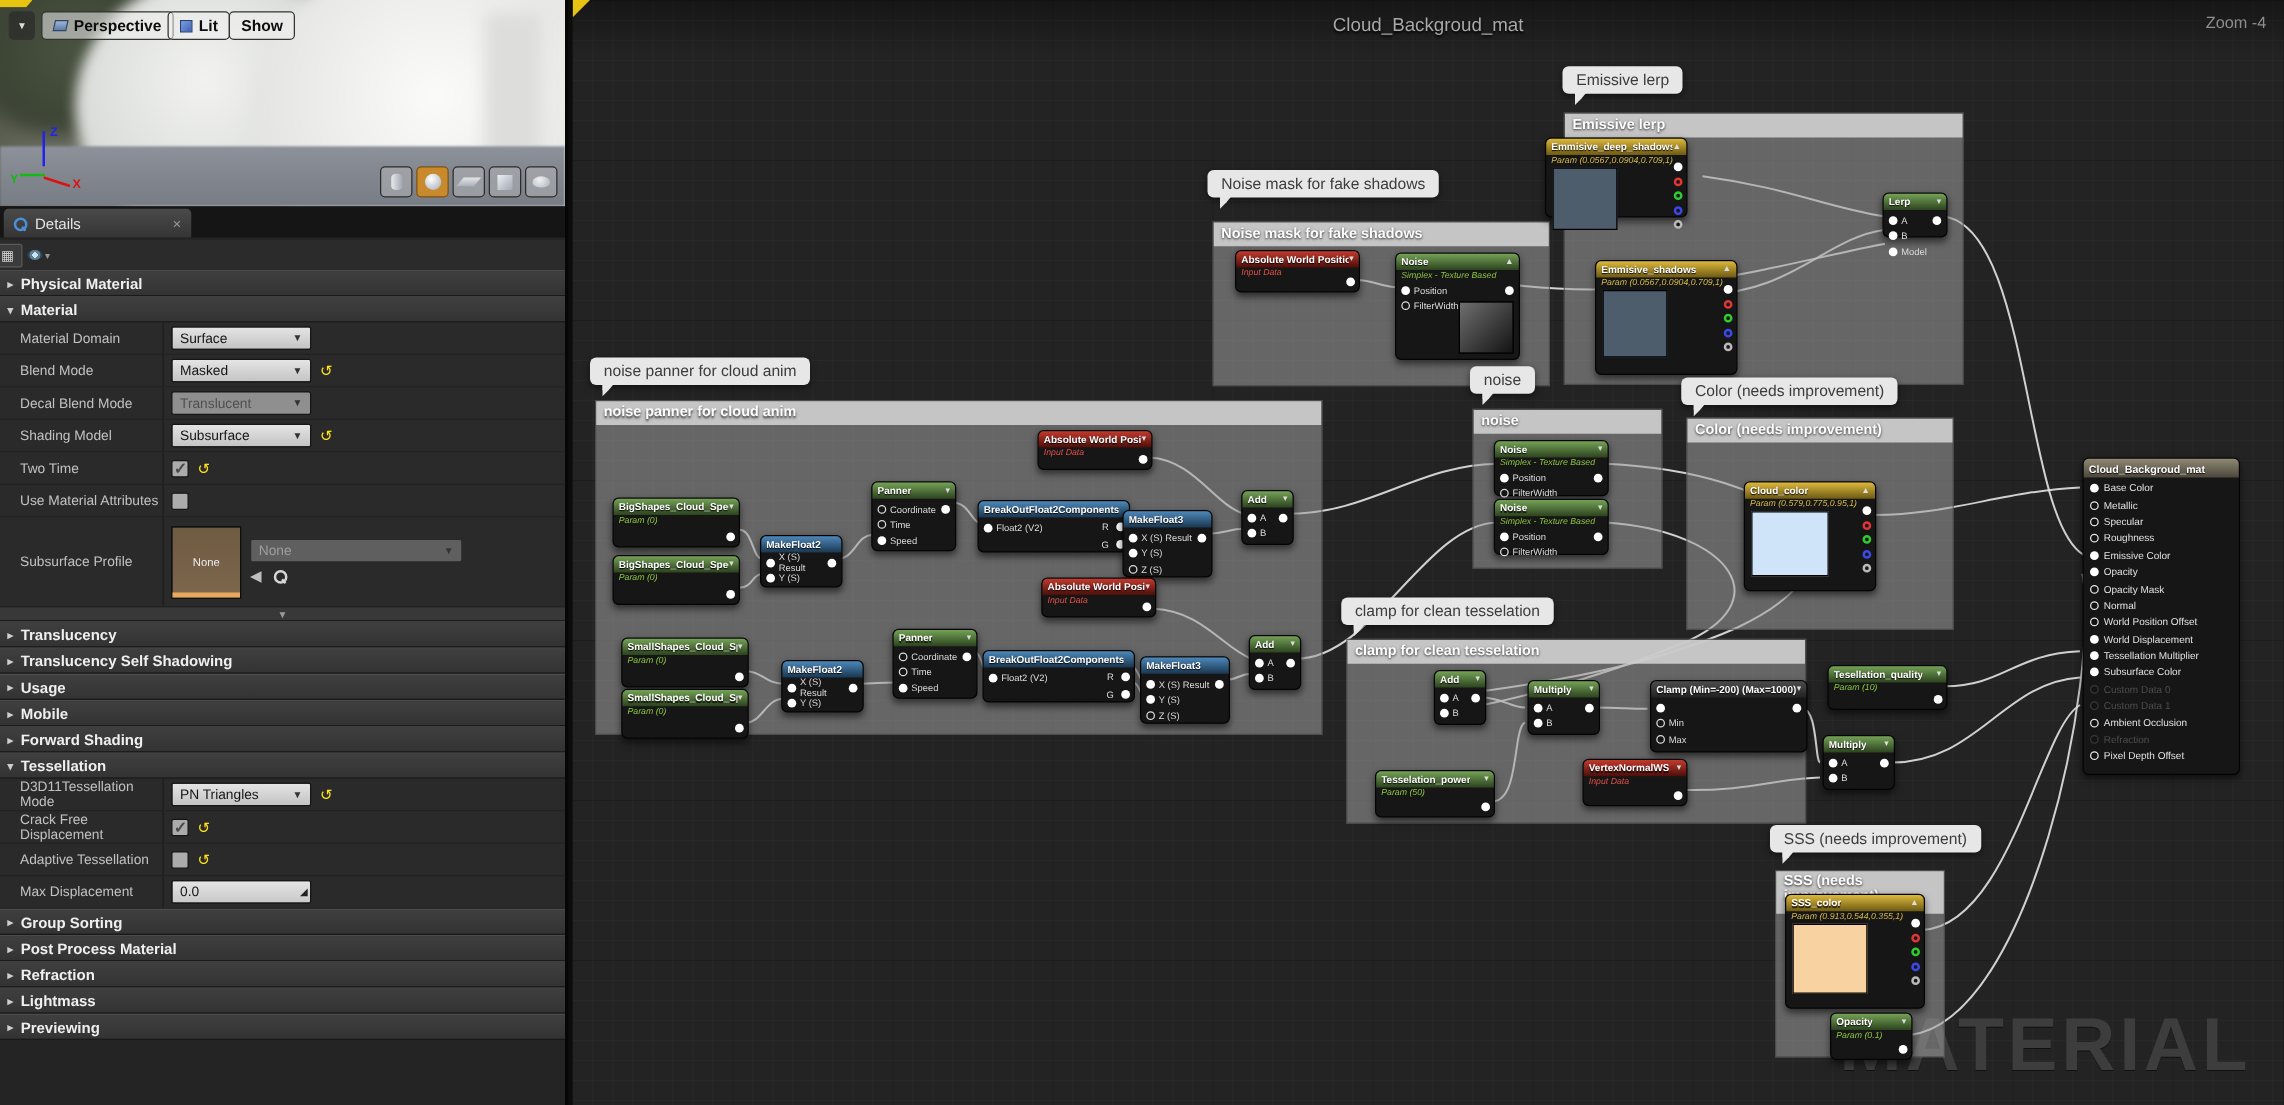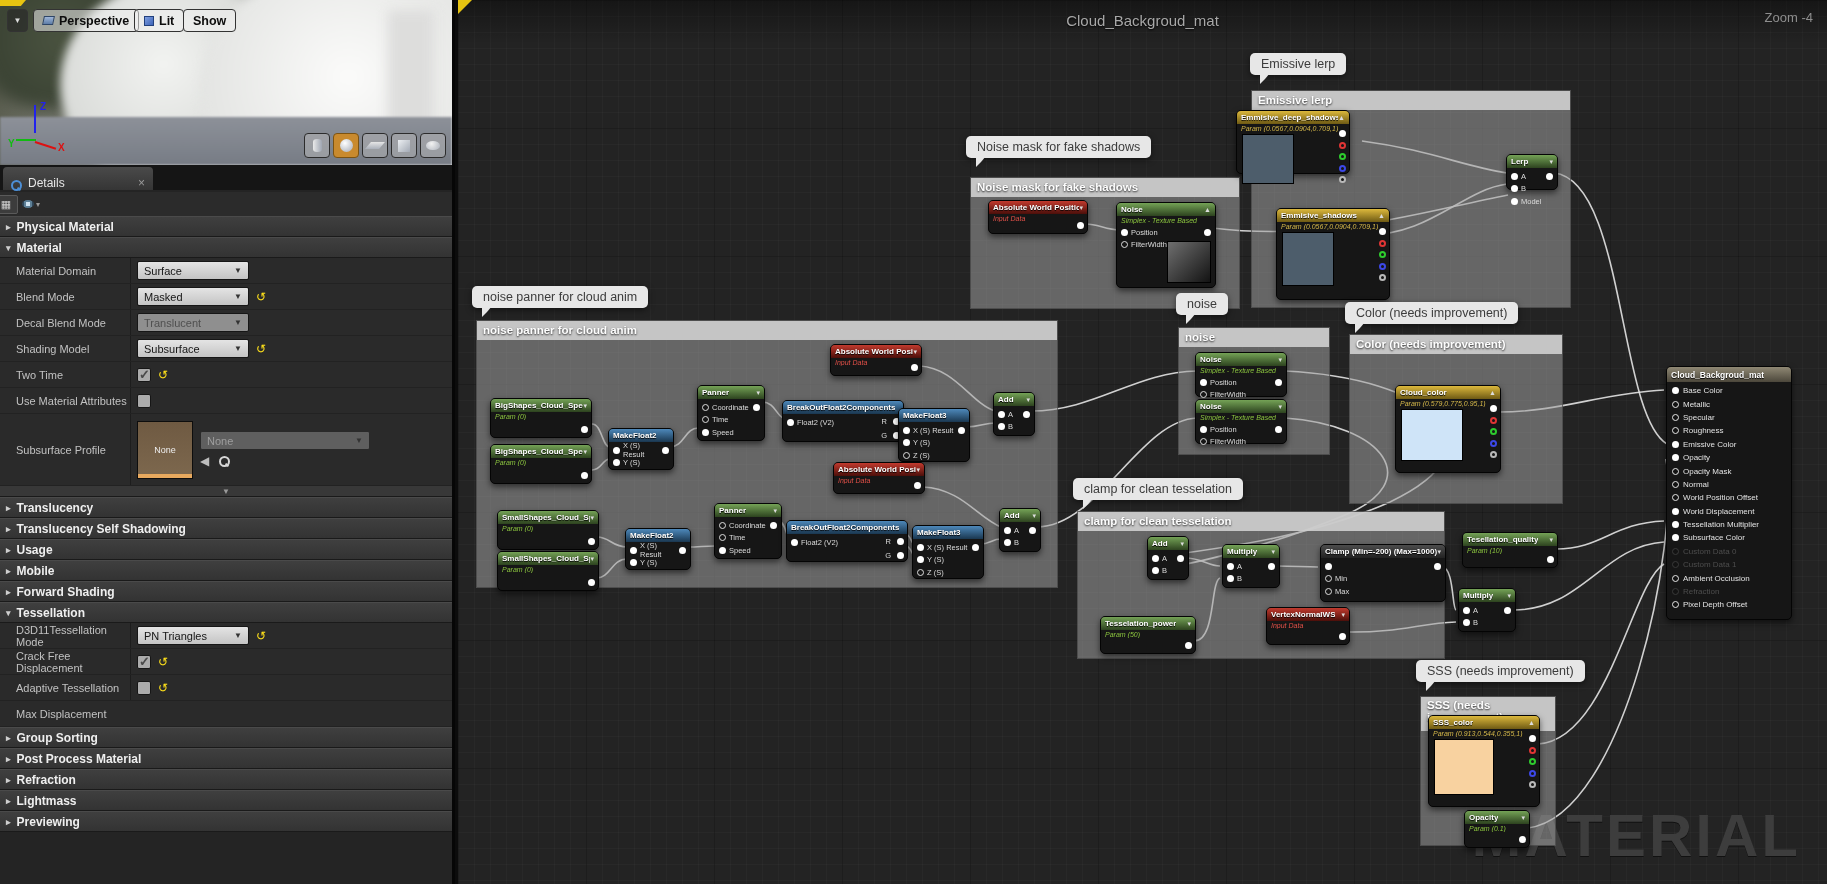--- a/index.html
+++ b/index.html
@@ -32,21 +32,21 @@
   .sbtn{width:26px;height:25px;border:1px solid #2c2c2c;border-radius:4px;background:rgba(190,190,190,.45);display:flex;align-items:center;justify-content:center;cursor:pointer}
   .sbtn.active{background:#c98a2e;border-color:#7c5312}
   .g-cyl{width:9px;height:13px;background:linear-gradient(90deg,#e9e9e9,#9fa6b2);border-radius:4px/3px}
   .g-sph{width:13px;height:13px;border-radius:50%;background:radial-gradient(circle at 38% 32%,#fff,#b9bec7 75%)}
   .g-pla{width:14px;height:7px;background:linear-gradient(#e6e6e6,#aab0ba);transform:skewX(-40deg)}
   .g-cub{width:12px;height:12px;background:linear-gradient(135deg,#eceff2,#a2a9b4)}
   .g-tea{width:14px;height:9px;background:radial-gradient(circle at 40% 30%,#f2f2f2,#aab0ba);border-radius:50% 50% 45% 45%}
 
   
   #tabbar{position:absolute;left:0;top:165px;width:452px;height:25px;background:#151515}
-  #dtab{position:absolute;left:3px;top:2px;width:150px;height:23px;background:linear-gradient(#4a4a4a,#353535);border-radius:4px 4px 0 0;display:flex;align-items:flex-end;gap:7px;padding:0 8px;color:#e6e6e6;font-size:12px}
+  #dtab{position:absolute;left:3px;top:2px;width:150px;height:23px;background:linear-gradient(#4a4a4a,#353535);border-radius:4px 4px 0 0;display:flex;align-items:center;gap:7px;padding:0 8px;color:#e6e6e6;font-size:12px}
   .mag{position:relative;width:10px;height:10px}
   .mag::before{content:"";position:absolute;left:0;top:0;width:7px;height:7px;border:2px solid #4d8fd6;border-radius:50%}
   .mag::after{content:"";position:absolute;right:0;bottom:0;width:4px;height:2px;background:#4d8fd6;transform:rotate(45deg)}
   .mag.dark::before{border-color:#222}
   .mag.dark::after{background:#222}
   #dtab .x{margin-left:auto;color:#9a9a9a;font-size:12px;cursor:pointer}
 
   
   #searchrow{position:absolute;left:0;top:192px;width:452px;height:24px;background:#2b2b2b;display:flex;align-items:center;gap:4px;padding:0 4px}
   #search{flex:1;height:18px;background:#c9c9c9;border:1px solid #141414;border-radius:2px;font-size:11px;color:#444;padding:0 22px 0 6px;font-family:"Liberation Sans",sans-serif}
@@ -341,20 +341,24 @@
     </div>
     <div class="prow">
       <div class="plab">Adaptive Tessellation</div>
       <div class="pctl">
           <span class="cb"></span>
           <span class="reset">↺</span>
         </div>
     </div>
     <div class="prow">
       <div class="plab">Max Displacement</div>
+      <div class="pctl">
+          <input class="numin" value="0.0" style="">
+          <span class="spin">◢</span>
+        </div>
     </div>
 
     <div>
         <div class="sect">
           <span class="arr">▸</span>
           <span>Group Sorting</span>
         </div>
         <div class="sect">
           <span class="arr">▸</span>
           <span>Post Process Material</span>

